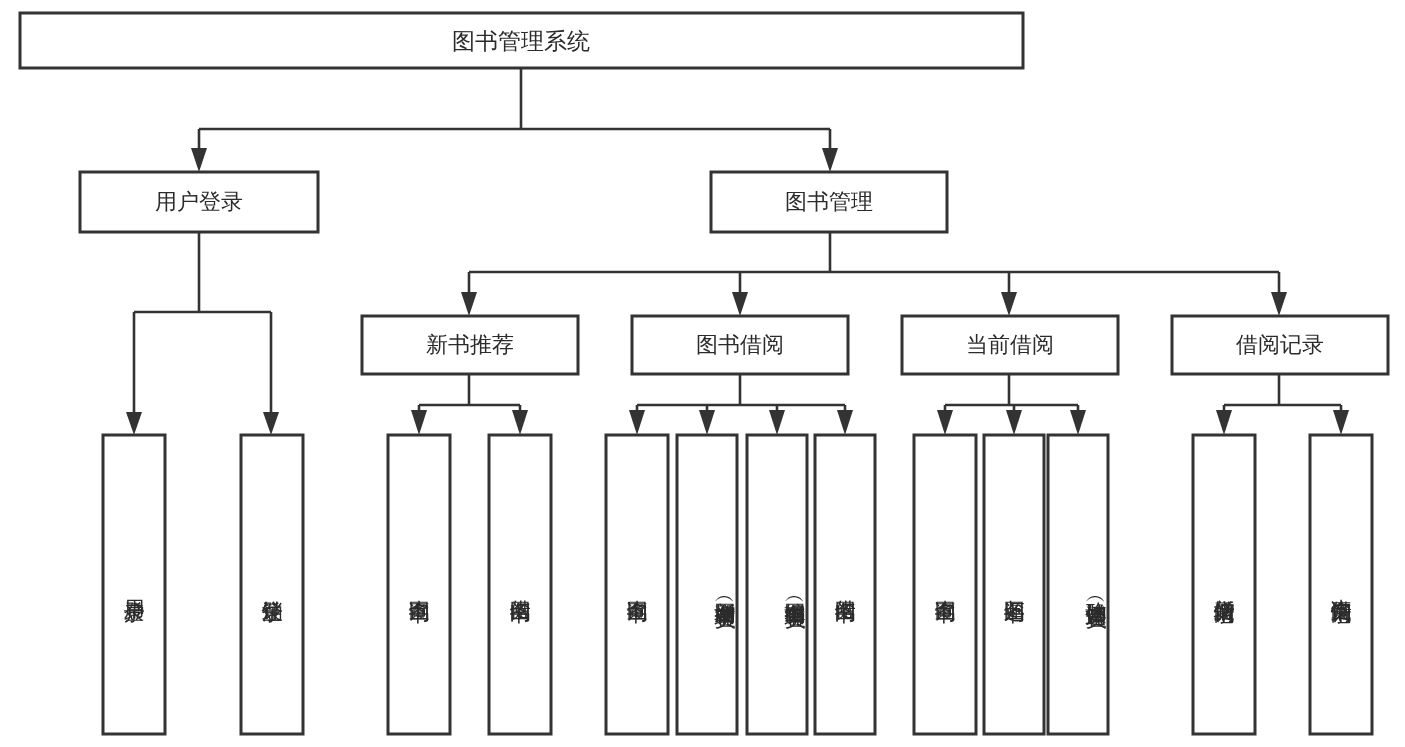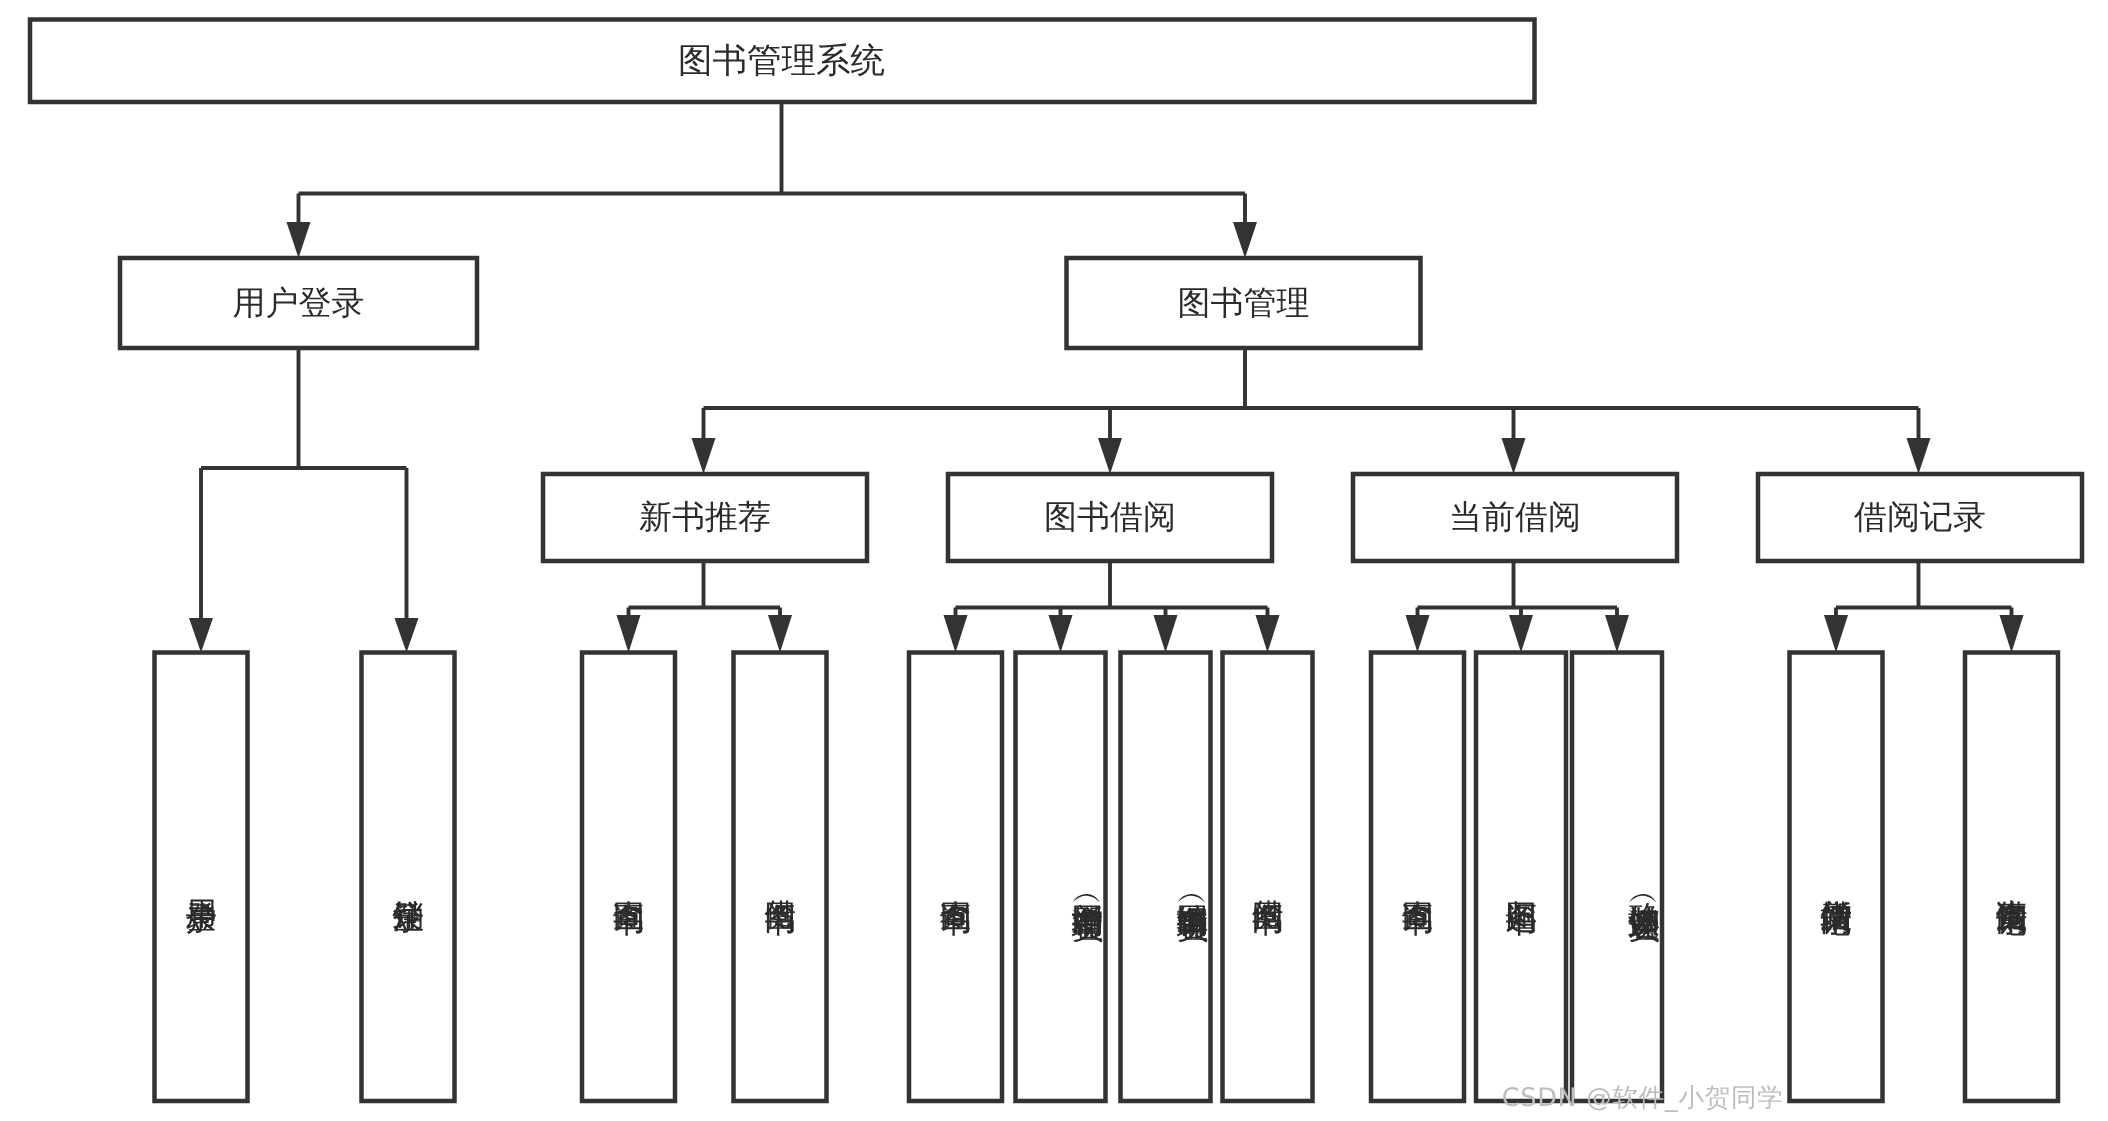--- a/index.html
+++ b/index.html
@@ -212,14 +212,13 @@
   <div class="leaf-label" style="left:747px; top:435px; width:60px; height:299px; align-items:flex-start; padding-top:10px; box-sizing:border-box;">编辑图书（管理员）</div>
   <div class="leaf-label" style="left:815px; top:435px; width:60px; height:299px;">借阅图书</div>
 
   <div class="leaf-label" style="left:914px; top:435px; width:62px; height:299px;">查询图书</div>
   <div class="leaf-label" style="left:984px; top:435px; width:60px; height:299px;">归还图书</div>
   <div class="leaf-label" style="left:1048px; top:435px; width:60px; height:299px; align-items:flex-start; padding-top:10px; box-sizing:border-box;">确认归还（管理员）</div>
 
   <div class="leaf-label" style="left:1193px; top:435px; width:62px; height:299px;">新增借阅记录</div>
   <div class="leaf-label" style="left:1310px; top:435px; width:62px; height:299px;">查询借阅记录</div>
 
-  <div class="watermark">CSDN @软件_小贺同学</div>
 </div>
 
 </body></html>

